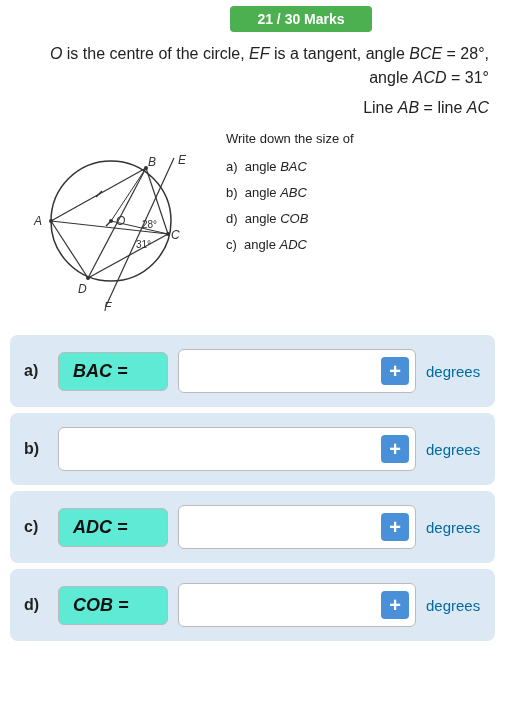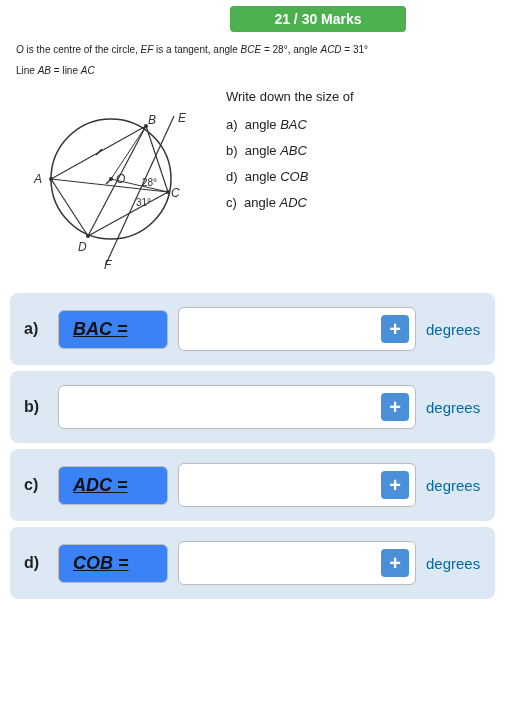--- a/index.html
+++ b/index.html
@@ -13,35 +13,36 @@
 
     .top-bar {
       background: #4caf50;
       color: white;
       text-align: center;
       font-size: 14px;
       font-weight: bold;
       padding: 5px 10px;
       border-radius: 4px;
       margin: 0 auto 0 auto;
-      width: 176px;
+      width: 142px;
       margin-left: 150px;
       margin-top: 0;
     }
 
     .problem-section {
       padding: 10px 16px 6px 16px;
       font-size: 13px;
       color: #222;
     }
 
     .problem-text {
-      font-size: 10px;
+      font-size: 16px;
       line-height: 1.5;
       margin-bottom: 6px;
+      text-align: right;
     }
 
     .problem-content {
       display: flex;
       flex-direction: row;
       align-items: flex-start;
       gap: 10px;
     }
 
     .diagram-container {
@@ -86,31 +87,30 @@
 
     .answer-label {
       font-size: 16px;
       font-weight: bold;
       color: #222;
       width: 24px;
       flex-shrink: 0;
     }
 
     .answer-equation {
-      background: #3b82f6;
+      background: #5eead4;
       border: 1.5px solid #bbb;
       border-radius: 6px;
       padding: 8px 14px;
       font-size: 18px;
       font-weight: bold;
       font-style: italic;
       min-width: 110px;
       text-align: left;
       color: #111;
-      text-decoration: underline;
     }
 
     .answer-input-container {
       flex: 1;
       display: flex;
       align-items: center;
       background: white;
       border: 1.5px solid #bbb;
       border-radius: 6px;
       min-height: 44px;

